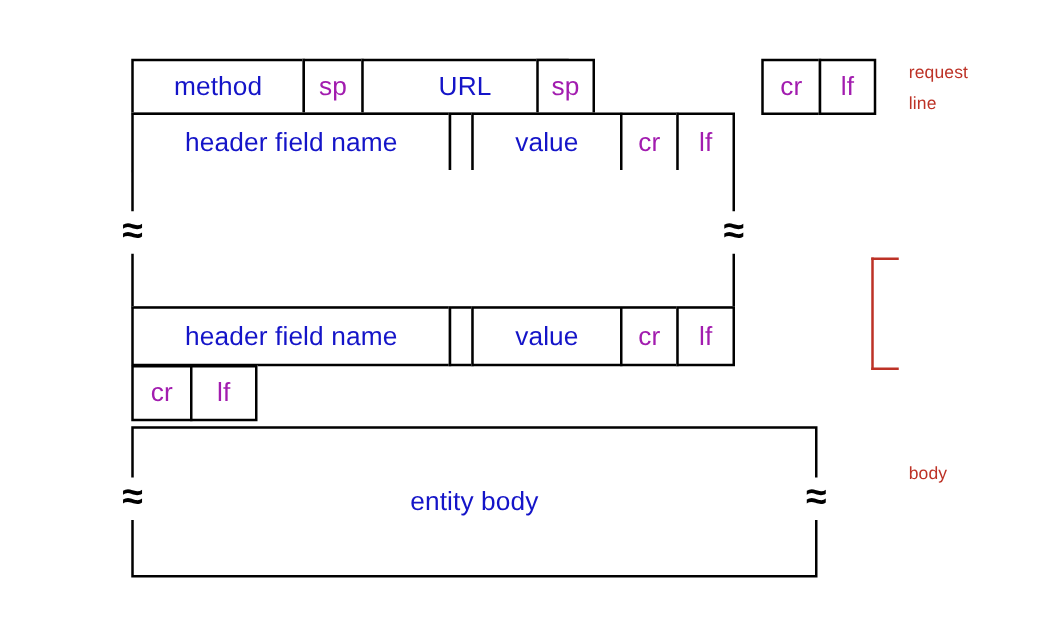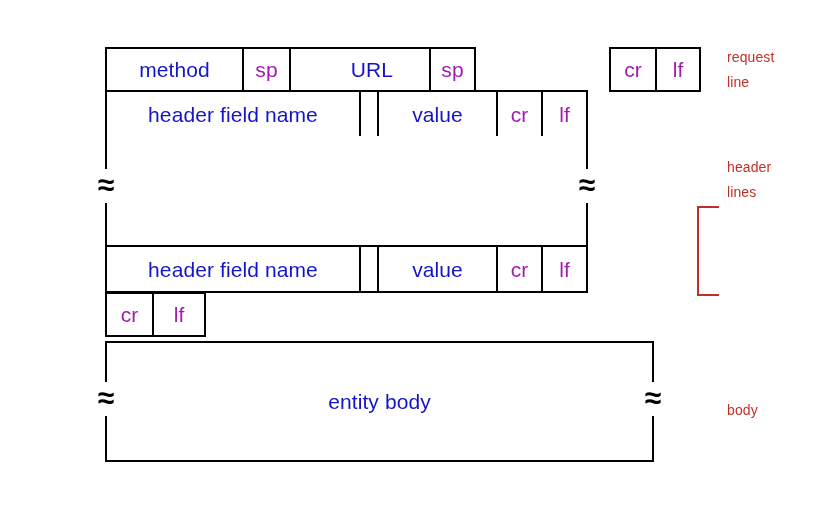--- a/index.html
+++ b/index.html
@@ -163,18 +163,16 @@
     <span class="cell-label blue">entity body</span>
   </div>
   <div class="squiggle" style="left:69px; top:399px;">≈</div>
   <div class="squiggle" style="left:616px; top:399px;">≈</div>
 
   <div class="annot" style="left:690px; top:45px;">request
 line</div>
 
   <div class="bracket" style="left: 660px; top: 206px; width: 22px; height: 90px;"></div>
 
-  <div class="annot" style="left:690px; top:155px;">header
-lines</div>
 
-  <div class="annot" style="left:690px; top:398px;">body</div>
+  <div class="annot" style="left:690px; top:366px;">body</div>
 
 </div>
 
 </body></html>

